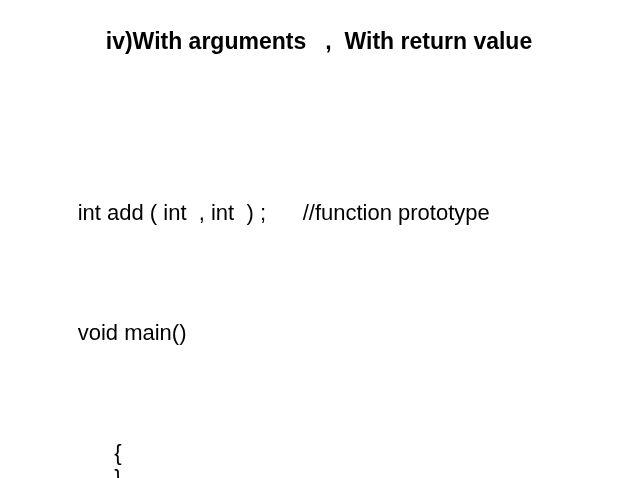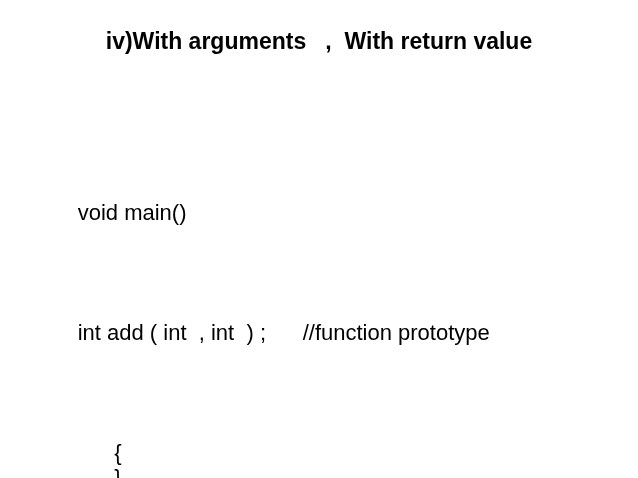--- a/index.html
+++ b/index.html
@@ -64,22 +64,22 @@
   }
 </style>
 </head>
 <body>
 
 <div class="slide">
 
   <div class="slide-title">iv)With arguments   ,  With return value</div>
 
   <div class="code-body">
+    <span class="code-line">      int add ( int  , int  ) ;      //function prototype</span>
     <span class="code-line">      void main()</span>
-    <span class="code-line">      int add ( int  , int  ) ;      //function prototype</span>
     <span class="code-line">            {</span>
     
     
     
     
   </div>
 
   <div class="clipped-line">            }</div>
 
 </div>

